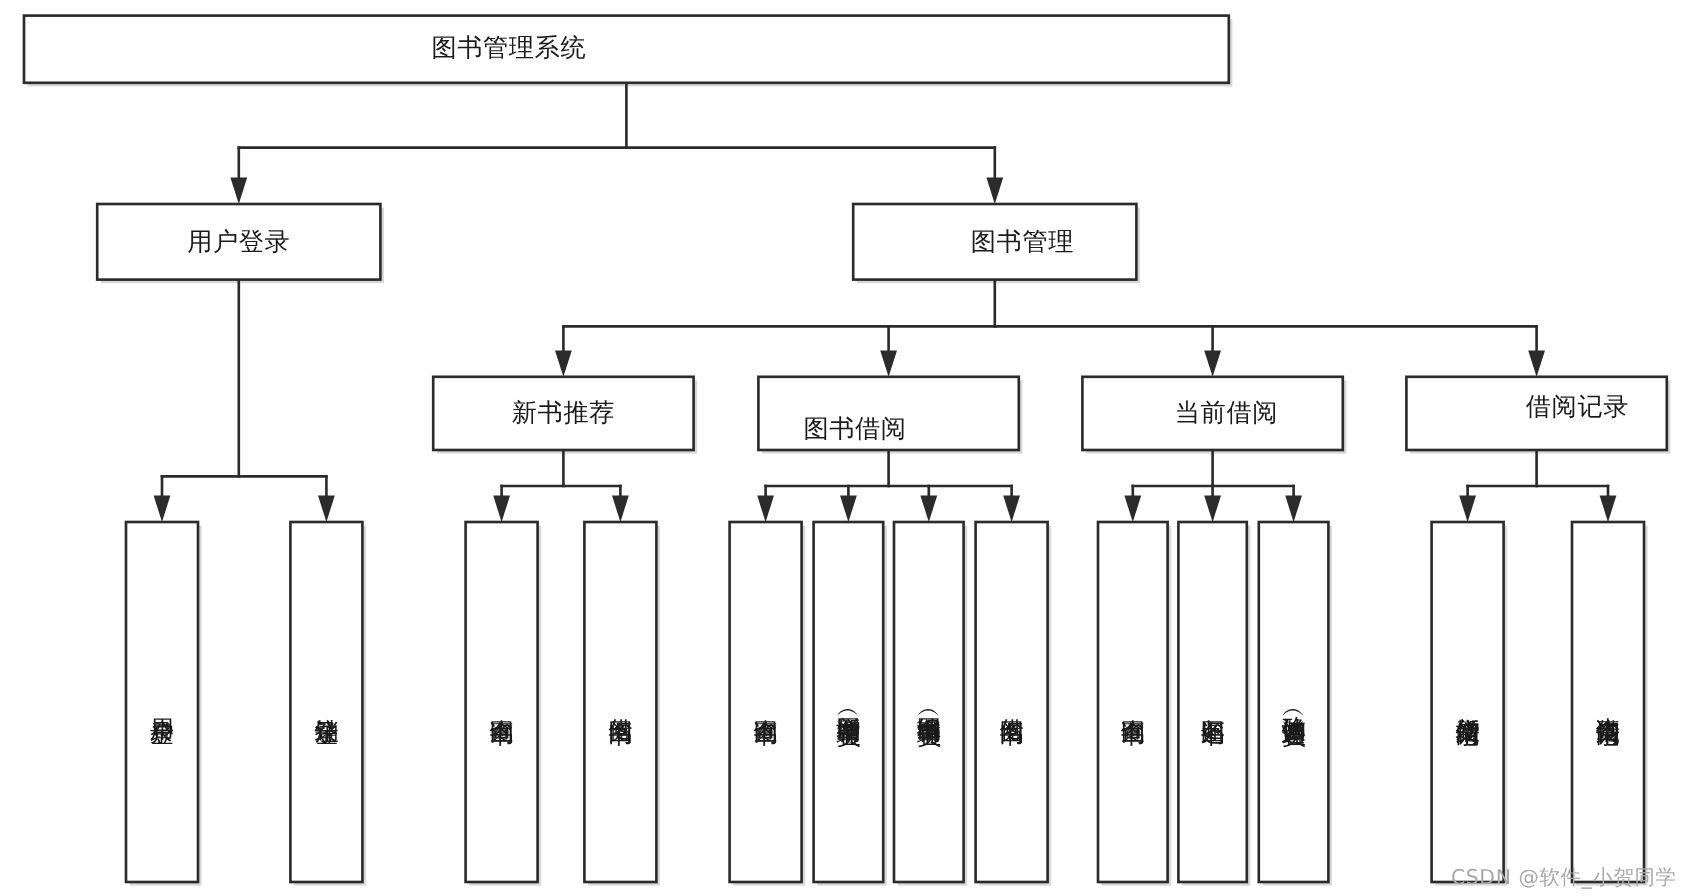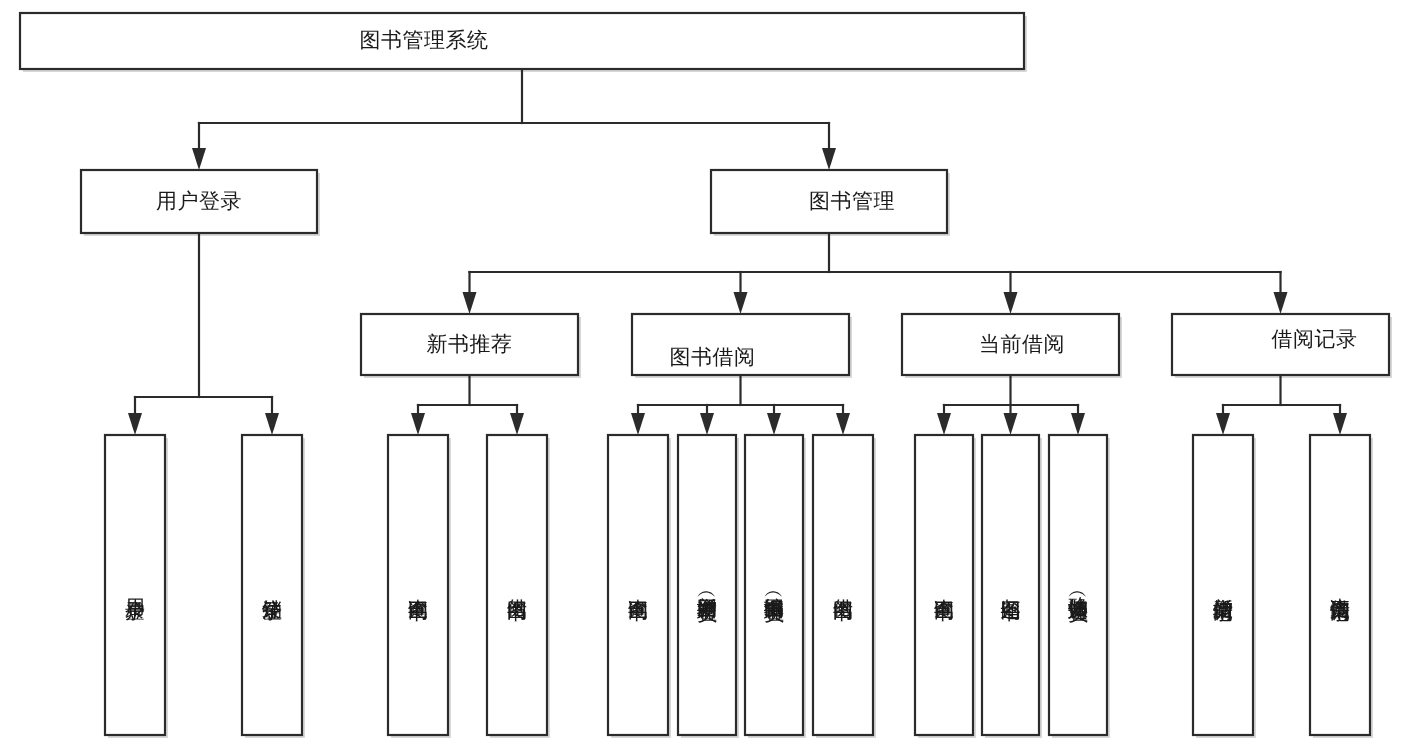--- a/index.html
+++ b/index.html
@@ -200,14 +200,15 @@
       <div class="node-label-v" style="left: 678px; top: 435px; width: 58px; height: 300px;">新增图书（管理员）</div>
       <div class="node-label-v" style="left: 745px; top: 435px; width: 58px; height: 300px;">编辑图书（管理员）</div>
       <div class="node-label-v" style="left: 813px; top: 435px; width: 60px; height: 300px;">借阅图书</div>
       <div class="node-label-v" style="left: 915px; top: 435px; width: 58px; height: 300px;">查询图书</div>
       <div class="node-label-v" style="left: 982px; top: 435px; width: 57px; height: 300px;">归还图书</div>
       <div class="node-label-v" style="left: 1049px; top: 435px; width: 58px; height: 300px;">确认归还（管理员）</div>
       <div class="node-label-v" style="left: 1193px; top: 435px; width: 60px; height: 300px;">新增借阅记录</div>
       <div class="node-label-v" style="left: 1310px; top: 435px; width: 60px; height: 300px;">查询借阅记录</div>
     </div>
 
+  <div class="watermark">CSDN @软件_小贺同学</div>
 
 </div>
 
 </body></html>

